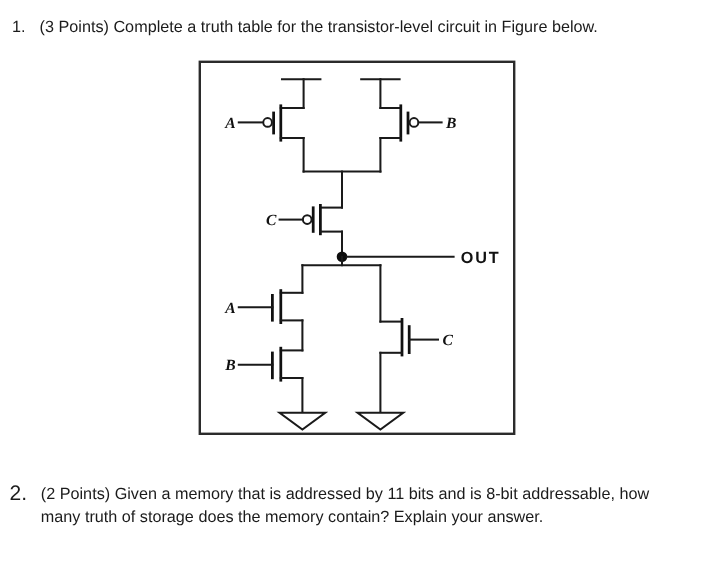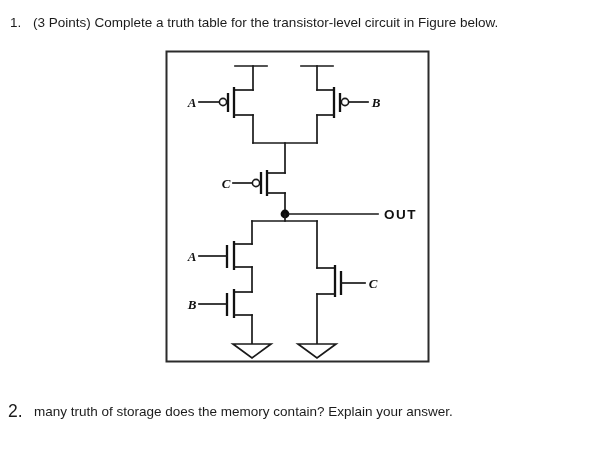--- a/index.html
+++ b/index.html
@@ -161,17 +161,18 @@
       <path class="wire" d="M317,294 V344"></path>
     </g>
 
     <polygon class="gnd" points="233,344 271,344 252,358"></polygon>
     <polygon class="gnd" points="298,344 336,344 317,358"></polygon>
   </svg>
 
   <div class="question q2">
     <span class="qnum">2.</span>
     <div class="qtext-block">
+      <div>(2 Points) Given a memory that is addressed by 11 bits and is 8-bit addressable, how</div>
       <div>many truth of storage does the memory contain? Explain your answer.</div>
     </div>
   </div>
 
 </div>
 
 </body></html>

